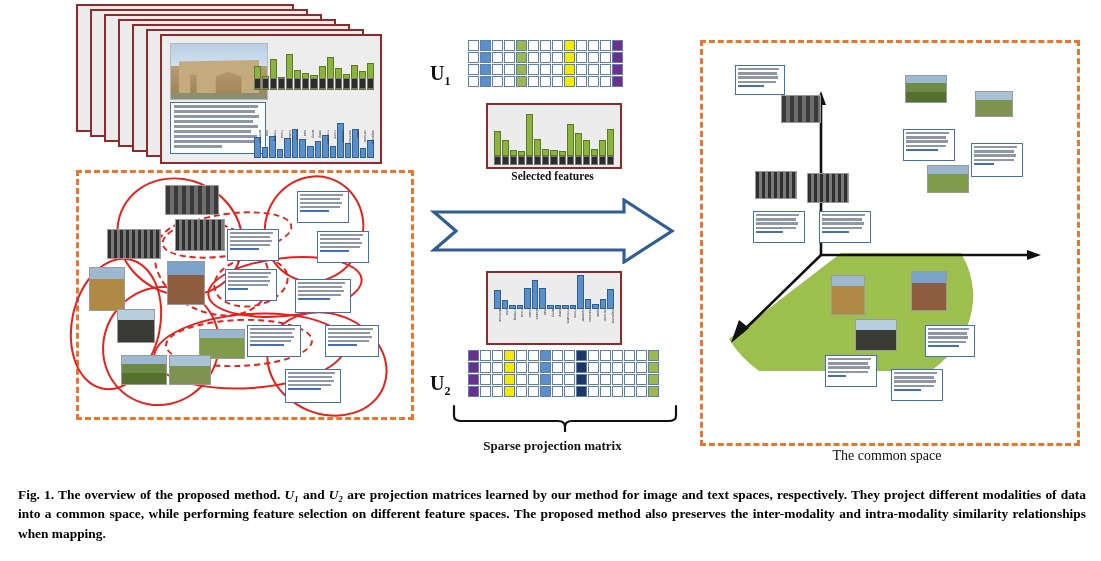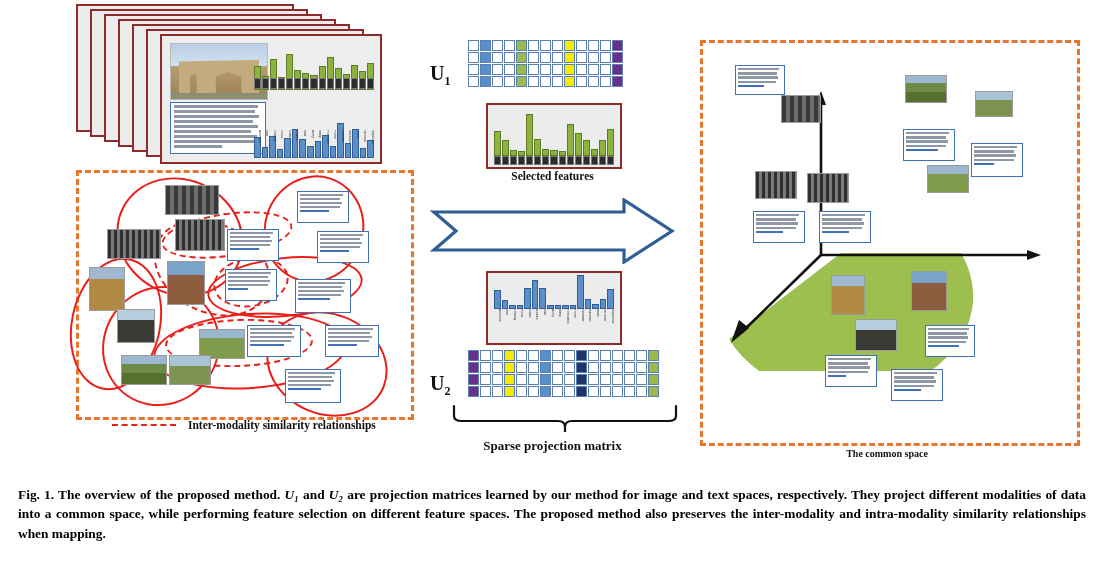--- a/index.html
+++ b/index.html
@@ -101,21 +101,21 @@
   .brace{position:absolute;}
 
   
   #common-panel{left:700px;top:40px;width:374px;height:400px;}
   .rimg{position:absolute;border:1px solid #9a9a9a;overflow:hidden;}
   .rtxt{position:absolute;border:1.4px solid #3f72b5;background:#fff;padding:2px;box-sizing:border-box;overflow:hidden;}
   .rtxt .ln{height:2.4px;margin-bottom:1.8px;background:#8d97a6;}
   .rtxt .ln.b{background:#3f72b5;}
   .wedge{position:absolute;background:#9cbf4e;}
 
-  .panel-cap{position:absolute;text-align:center;font-size:10px;font-weight:bold;font-family:"Liberation Serif",serif;}
+  .panel-cap{position:absolute;text-align:center;font-size:14px;font-weight:normal;font-family:"Liberation Serif",serif;}
 
   
   #caption{
     position:absolute;left:18px;top:485px;width:1068px;
     font-size:13.4px;line-height:1.45;font-family:"Liberation Serif",serif;color:#000;
     text-align:justify;
     font-weight:bold;
   }
   #caption i{font-family:"Liberation Serif",serif;font-style:italic;}
 </style>
@@ -312,24 +312,20 @@
     <div class="ctxt" style="left:206px;top:196px;width:56px;height:34px;" title="The town has sandy beaches at both St Mildred's Bay and Westbay. The larger of the beaches is at St Mildred's Bay, where it is possible to hire beach huts, deck chairs and jet-skis. The beach is a short distance from tennis cour...">
       <div class="ln" style="width:94%"></div>
         <div class="ln" style="width:88%"></div>
       <div class="ln" style="width:92%"></div>
         <div class="ln" style="width:86%"></div>
       <div class="ln b" style="width:66%"></div>
     </div>
   </div>
 
   <div id="legend">
-    <div class="lg-row">
-      <div class="lg-line dash"></div>
-      <div class="lg-text">Inter-modality similarity relationships</div>
-    </div>
   </div>
 
   <div id="mid">
 
     <div class="ulabel" style="left:10px;top:62px;">
       <span>U</span><sub>1</sub>
     </div>
 
     <div class="matrix" id="u1-matrix" style="left: 48px; top: 40px; grid-template-columns: repeat(13, 11px);">
         <div class="cell"></div>

